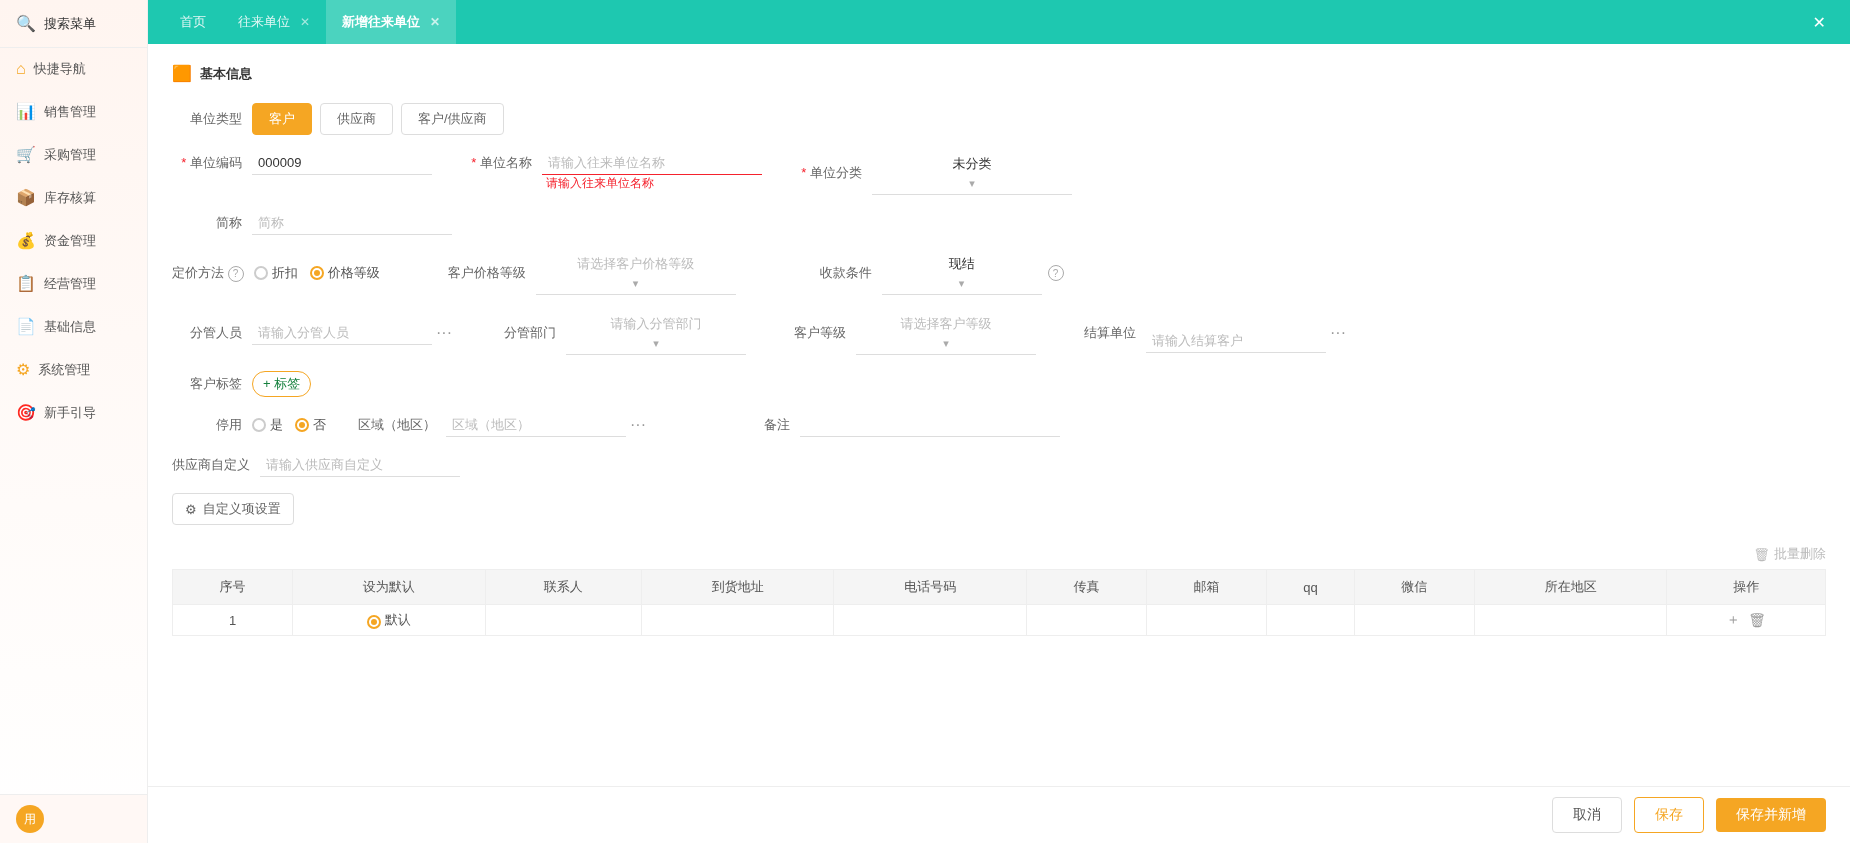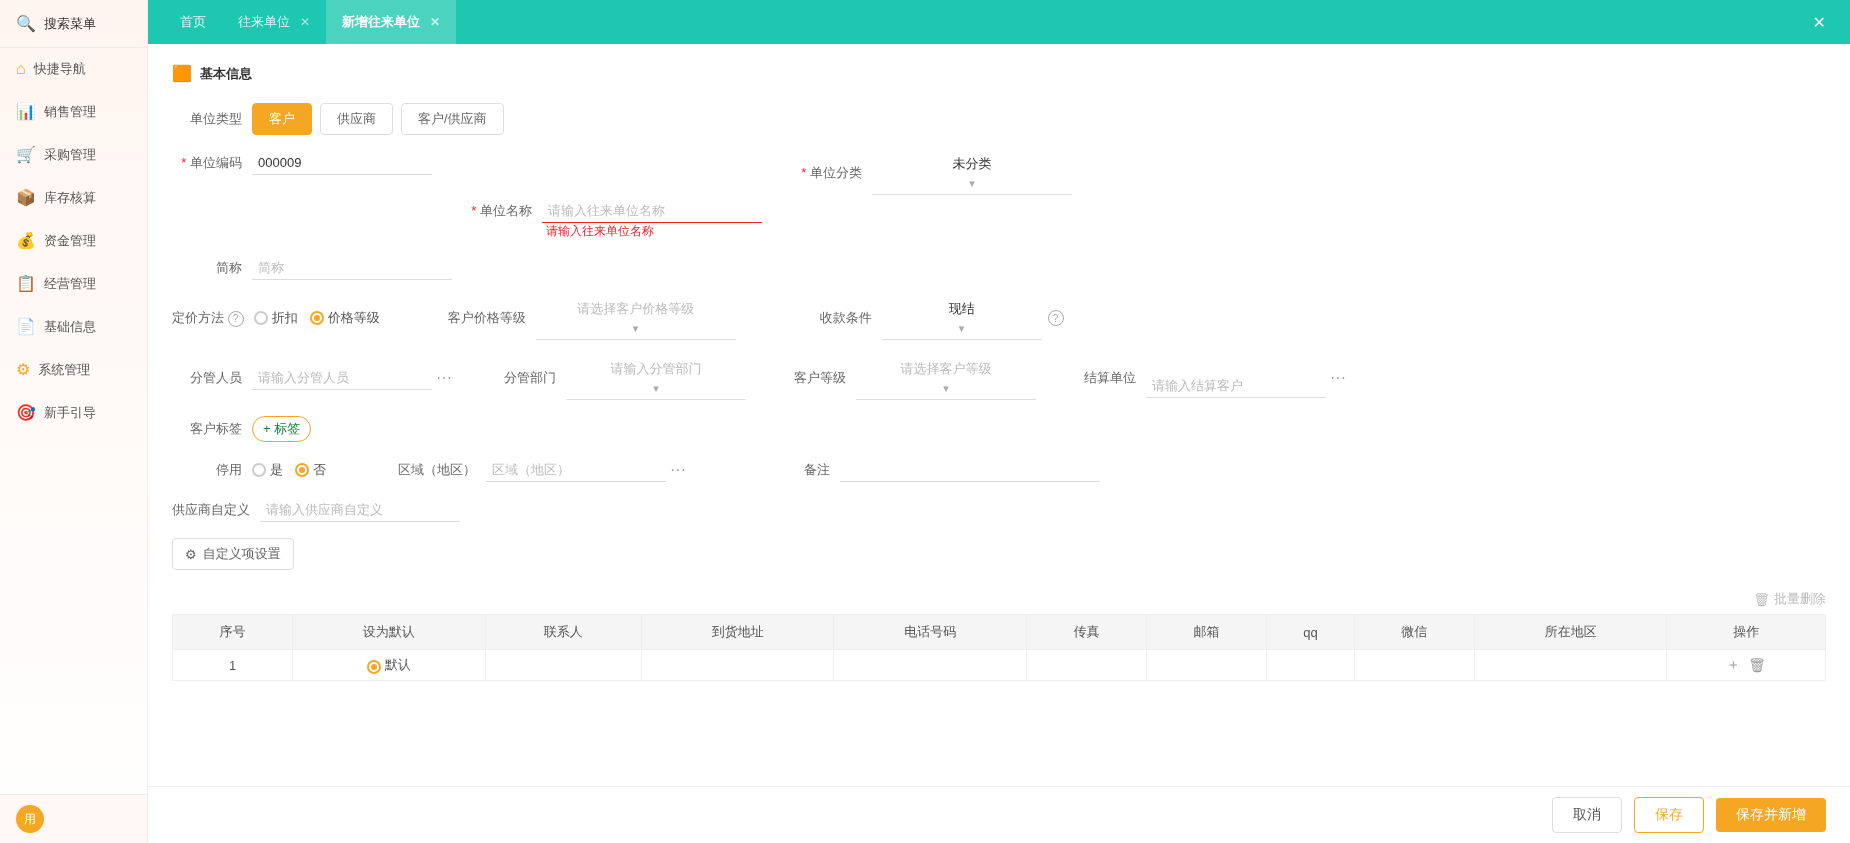--- a/index.html
+++ b/index.html
@@ -358,21 +358,21 @@
       </div>
     </div>
 
     <div class="form-row" style="gap:30px; align-items:flex-start;">
 
       <div class="form-field">
         <span class="form-label required">单位编码</span>
         <input class="form-input" type="text" value="000009" style="width: 180px;">
       </div>
 
-      <div style="display:flex;flex-direction:column;margin-top:48px;">
+      <div style="display:flex;flex-direction:column;">
         <div style="display:flex;align-items:center;">
           <span class="form-label required">单位名称</span>
           <input class="form-input error" type="text" style="width: 220px;" placeholder="请输入往来单位名称">
         </div>
         <div style="margin-left:80px;">
           <span class="error-text">请输入往来单位名称</span>
         </div>
       </div>
 
       <div class="form-field">
@@ -473,21 +473,21 @@
             <div class="radio-circle"></div>
             <span>是</span>
           </div>
           <div class="radio-item">
             <div class="radio-circle checked"></div>
             <span>否</span>
           </div>
         </div>
       </div>
 
-      <div class="form-field" style="margin-left:40px;">
+      <div class="form-field" style="">
         <span class="form-label" style="min-width:90px;">区域（地区）</span>
         <input class="form-input" type="text" style="width: 180px;" placeholder="区域（地区）">
         <span class="dots-btn">···</span>
       </div>
 
       <div class="form-field" style="margin-left:40px;">
         <span class="form-label">备注</span>
         <input class="form-input" type="text" style="width: 260px;">
       </div>
     </div>

